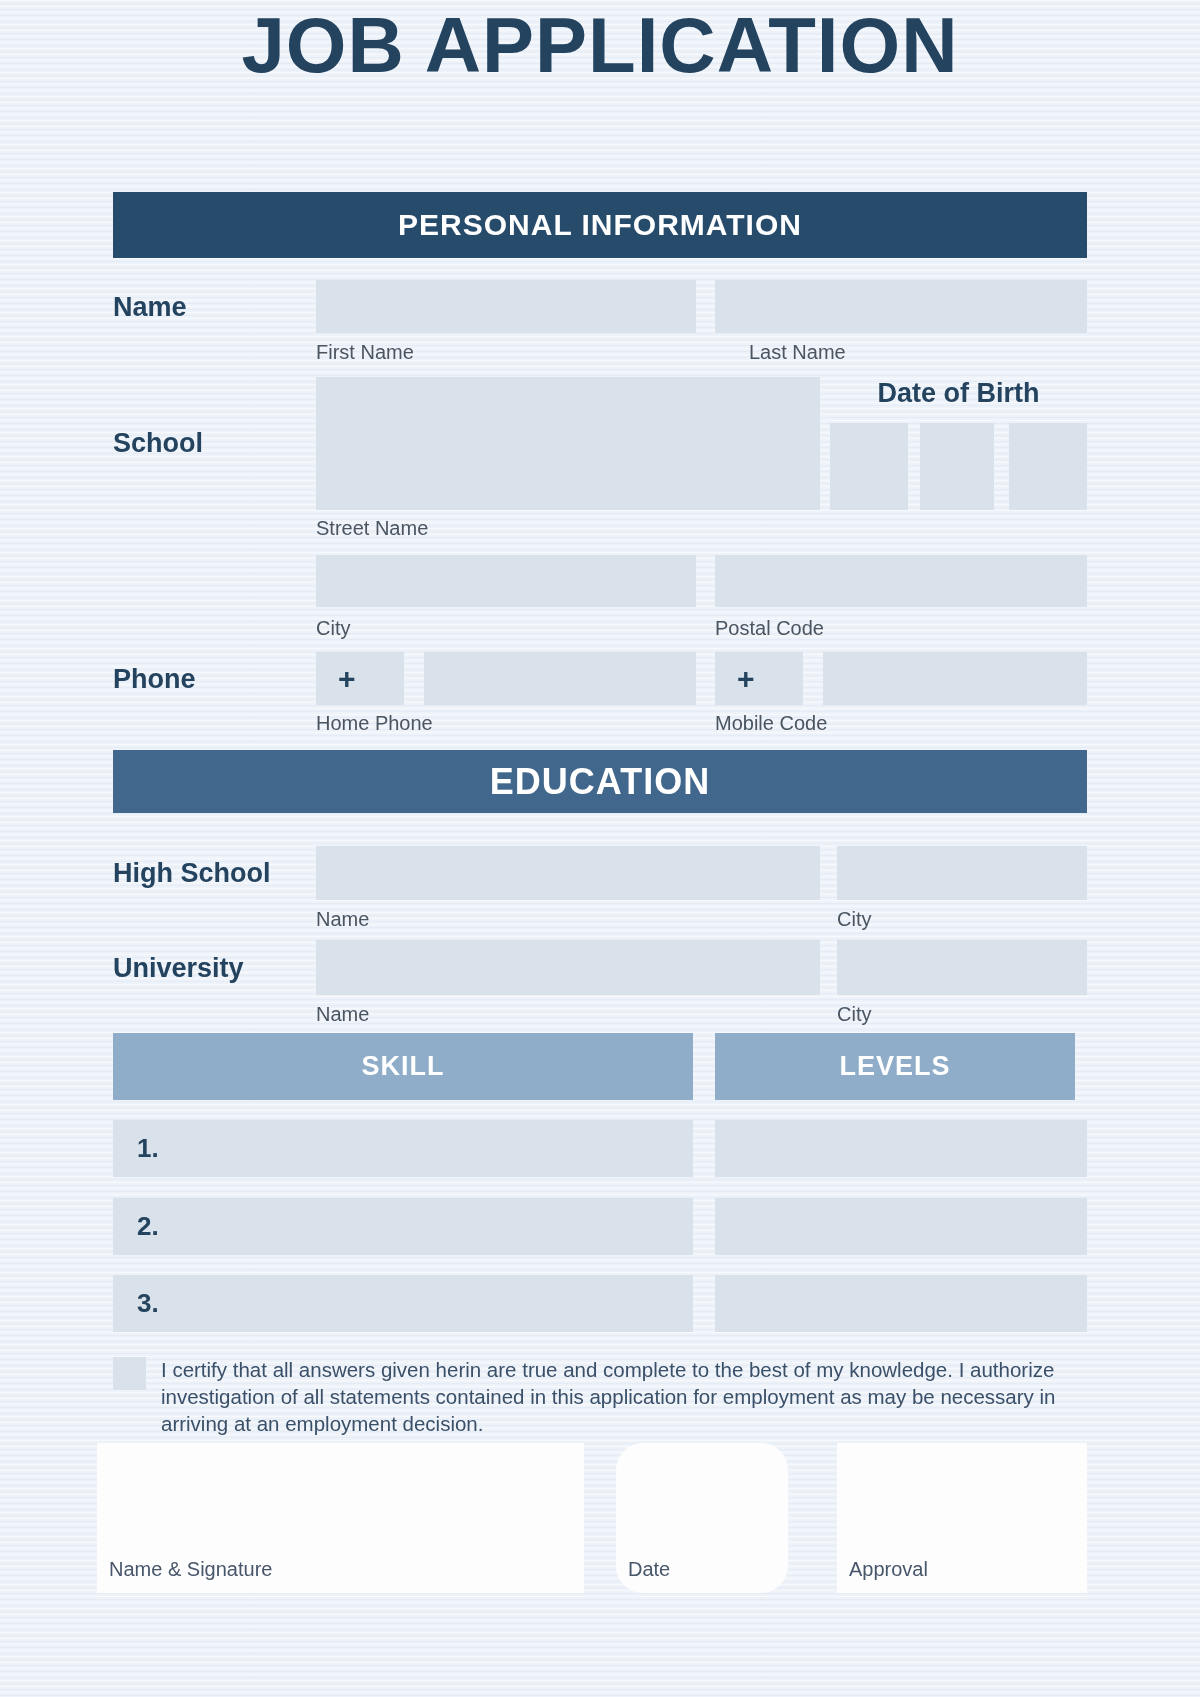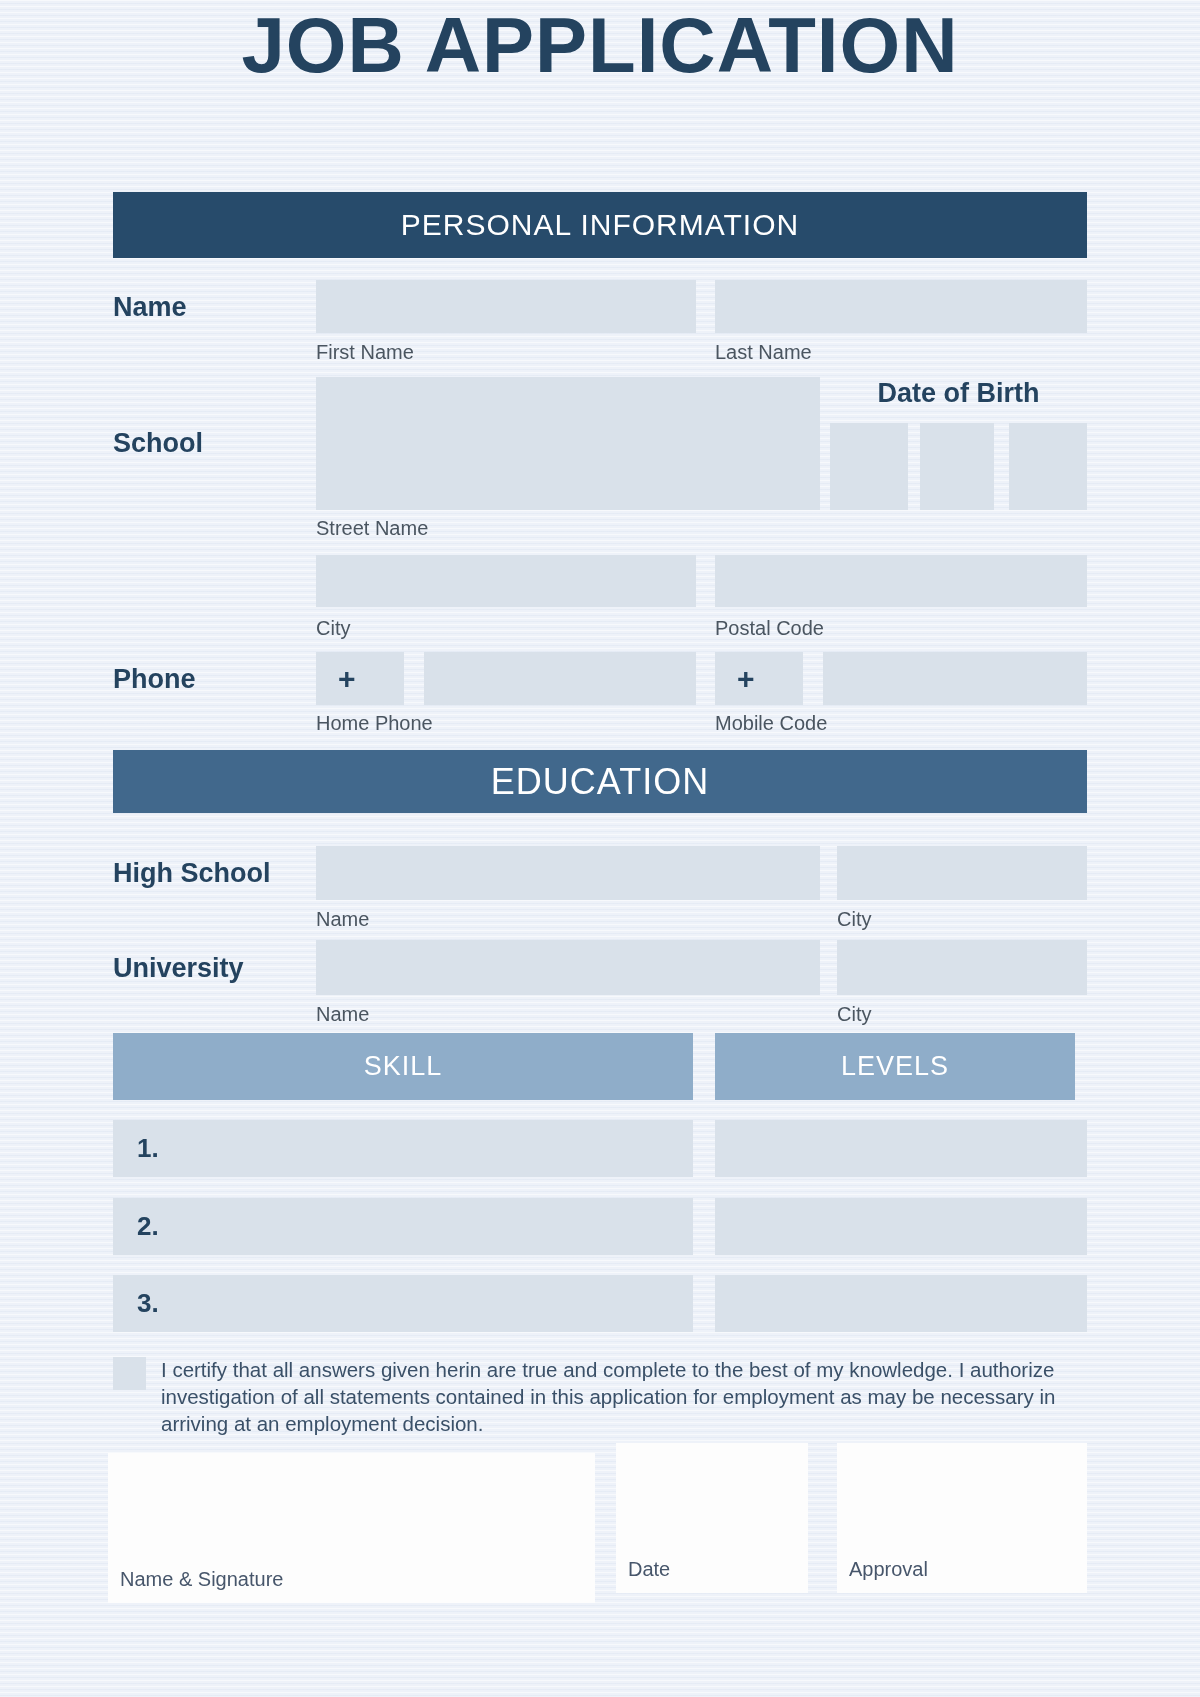--- a/index.html
+++ b/index.html
@@ -24,21 +24,21 @@
   .page-title{
     left:0; top:70; width:1200px;
     text-align:center;
     font-size:78px;
     font-weight:bold;
     letter-spacing:1px;
     color:#24435f;
   }
   .banner{
     display:flex;align-items:center;justify-content:center;
-    color:#ffffff;font-weight:normal;letter-spacing:1px;text-align:center;
+    color:#ffffff;font-weight:bold;letter-spacing:1px;text-align:center;
   }
   .banner-dark{background:#274b6b;font-size:30px;}
   .banner-med{background:#41688c;font-size:36px;}
   .banner-light{background:#8fadc9;font-size:27px;}
   .field{
     background:#d9e1ea;
   }
   .flabel{
     font-size:27px;font-weight:bold;color:#24435f;
   }
@@ -74,21 +74,21 @@
   <div class="abs page-title">JOB APPLICATION</div>
 
   <div class="abs banner banner-dark" style="left:113px;top:192px;width:974px;height:66px;">
     <span>PERSONAL INFORMATION</span>
   </div>
 
   <div class="abs flabel" style="left:113px;top:292px;">Name</div>
   <div class="abs field" style="left:316px;top:280px;width:380px;height:53px;"></div>
   <div class="abs field" style="left:715px;top:280px;width:372px;height:53px;"></div>
   <div class="abs caption" style="left:316px;top:341px;">First Name</div>
-  <div class="abs caption" style="left:715px;top:341px;">Last Name</div>
+  <div class="abs caption" style="left:749px;top:341px;">Last Name</div>
 
   <div class="abs flabel" style="left:113px;top:428px;">School</div>
   <div class="abs field" style="left:316px;top:377px;width:504px;height:133px;"></div>
   <div class="abs flabel" style="left:830px;top:378px;width:257px;text-align:center;">Date of Birth</div>
   <div class="abs field" style="left:830px;top:423px;width:78px;height:87px;"></div>
   <div class="abs field" style="left:920px;top:423px;width:74px;height:87px;"></div>
   <div class="abs field" style="left:1009px;top:423px;width:78px;height:87px;"></div>
   <div class="abs caption" style="left:316px;top:517px;">Street Name</div>
 
   <div class="abs field" style="left:316px;top:555px;width:380px;height:52px;"></div>
@@ -142,23 +142,23 @@
   <div class="abs field" style="left:715px;top:1198px;width:372px;height:57px;"></div>
 
   <div class="abs field skill-row-box" style="left:113px;top:1275px;width:580px;height:57px;">
     <span>3.</span>
   </div>
   <div class="abs field" style="left:715px;top:1275px;width:372px;height:57px;"></div>
 
   <div class="abs field" style="left:113px;top:1357px;width:33px;height:33px;"></div>
   <div class="abs cert-text" style="left:161px;top:1356px;width:905px;">I certify that all answers given herin are true and complete to the best of my knowledge. I authorize investigation of all statements contained in this application for employment as may be necessary in arriving at an employment decision.</div>
 
-  <div class="abs white-box" style="left:108px;top:1443px;width:487px;height:150px;margin-top:10px;">
+  <div class="abs white-box" style="left:97px;top:1443px;width:487px;height:150px;">
     <span class="box-label">Name &amp; Signature</span>
   </div>
-  <div class="abs white-box" style="left:616px;top:1443px;width:192px;height:150px;">
+  <div class="abs white-box" style="left:616px;top:1443px;width:172px;height:150px;border-radius:27px;">
     <span class="box-label">Date</span>
   </div>
   <div class="abs white-box" style="left:837px;top:1443px;width:250px;height:150px;">
     <span class="box-label">Approval</span>
   </div>
 
 </div>
 
 </body></html>

